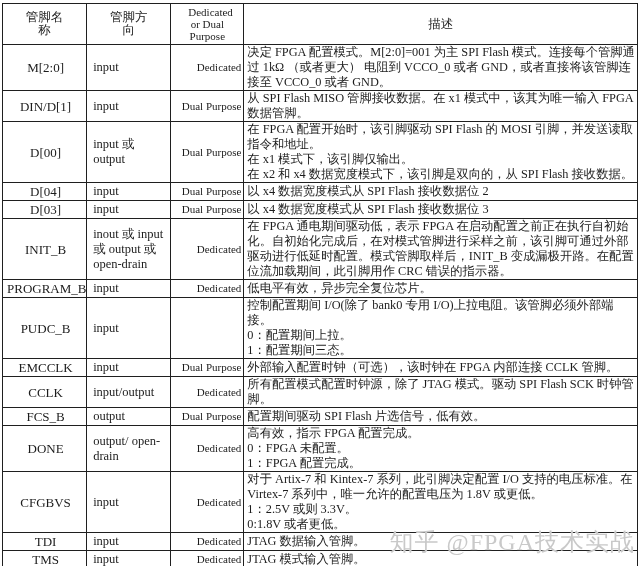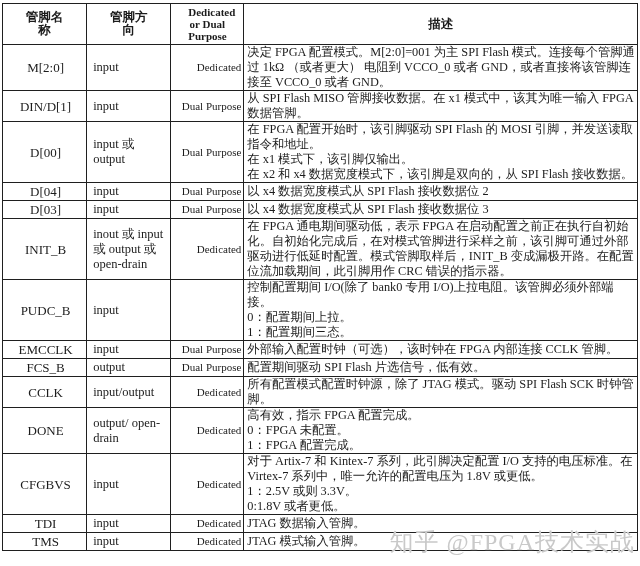--- a/index.html
+++ b/index.html
@@ -29,21 +29,20 @@
     border: 1px solid #1f1f1f;
     vertical-align: middle;
     font-weight: normal;
     overflow: hidden;
   }
   .pin-table th {
     font-size: 12.5px;
     line-height: 13px;
     text-align: center;
     padding: 2px 17px;
-    font-weight: bold;
   }
   .pin-table th.th-type {
     font-size: 11px;
     line-height: 12px;
   }
   td.c-name {
     font-size: 13px;
     line-height: 15px;
     padding: 1px 2px 1px 4px;
     text-align: center;
@@ -138,49 +137,55 @@
     <td class="c-desc">以 x4 数据宽度模式从 SPI Flash 接收数据位 3</td>
   </tr>
 
   <tr>
     <td class="c-name">INIT_B</td>
     <td class="c-dir">inout 或 input 或 output 或 open-drain</td>
     <td class="c-type">Dedicated</td>
     <td class="c-desc">在 FPGA 通电期间驱动低，表示 FPGA 在启动配置之前正在执行自初始化。自初始化完成后，在对模式管脚进行采样之前，该引脚可通过外部驱动进行低延时配置。模式管脚取样后，INIT_B 变成漏极开路。在配置位流加载期间，此引脚用作 CRC 错误的指示器。</td>
   </tr>
 
+  <tr>
+    <td class="c-name">PROGRAM_B</td>
+    <td class="c-dir">input</td>
+    <td class="c-type">Dedicated</td>
+    <td class="c-desc">低电平有效，异步完全复位芯片。</td>
+  </tr>
 
   <tr>
     <td class="c-name">PUDC_B</td>
     <td class="c-dir">input</td>
     <td class="c-type"></td>
     <td class="c-desc">控制配置期间 I/O(除了 bank0 专用 I/O)上拉电阻。该管脚必须外部端接。
 0：配置期间上拉。
 1：配置期间三态。</td>
   </tr>
 
   <tr>
     <td class="c-name">EMCCLK</td>
     <td class="c-dir">input</td>
     <td class="c-type">Dual Purpose</td>
     <td class="c-desc">外部输入配置时钟（可选），该时钟在 FPGA 内部连接 CCLK 管脚。</td>
   </tr>
 
   <tr>
+    <td class="c-name">CCLK</td>
+    <td class="c-dir">input/output</td>
+    <td class="c-type">Dedicated</td>
+    <td class="c-desc">所有配置模式配置时钟源，除了 JTAG 模式。驱动 SPI Flash SCK 时钟管脚。</td>
+  </tr>
+
+  <tr>
     <td class="c-name">FCS_B</td>
     <td class="c-dir">output</td>
     <td class="c-type">Dual Purpose</td>
     <td class="c-desc">配置期间驱动 SPI Flash 片选信号，低有效。</td>
-  </tr>
-
-  <tr>
-    <td class="c-name">CCLK</td>
-    <td class="c-dir">input/output</td>
-    <td class="c-type">Dedicated</td>
-    <td class="c-desc">所有配置模式配置时钟源，除了 JTAG 模式。驱动 SPI Flash SCK 时钟管脚。</td>
   </tr>
 
 
   <tr>
     <td class="c-name">DONE</td>
     <td class="c-dir">output/ open-drain</td>
     <td class="c-type">Dedicated</td>
     <td class="c-desc">高有效，指示 FPGA 配置完成。
 0：FPGA 未配置。
 1：FPGA 配置完成。</td>

